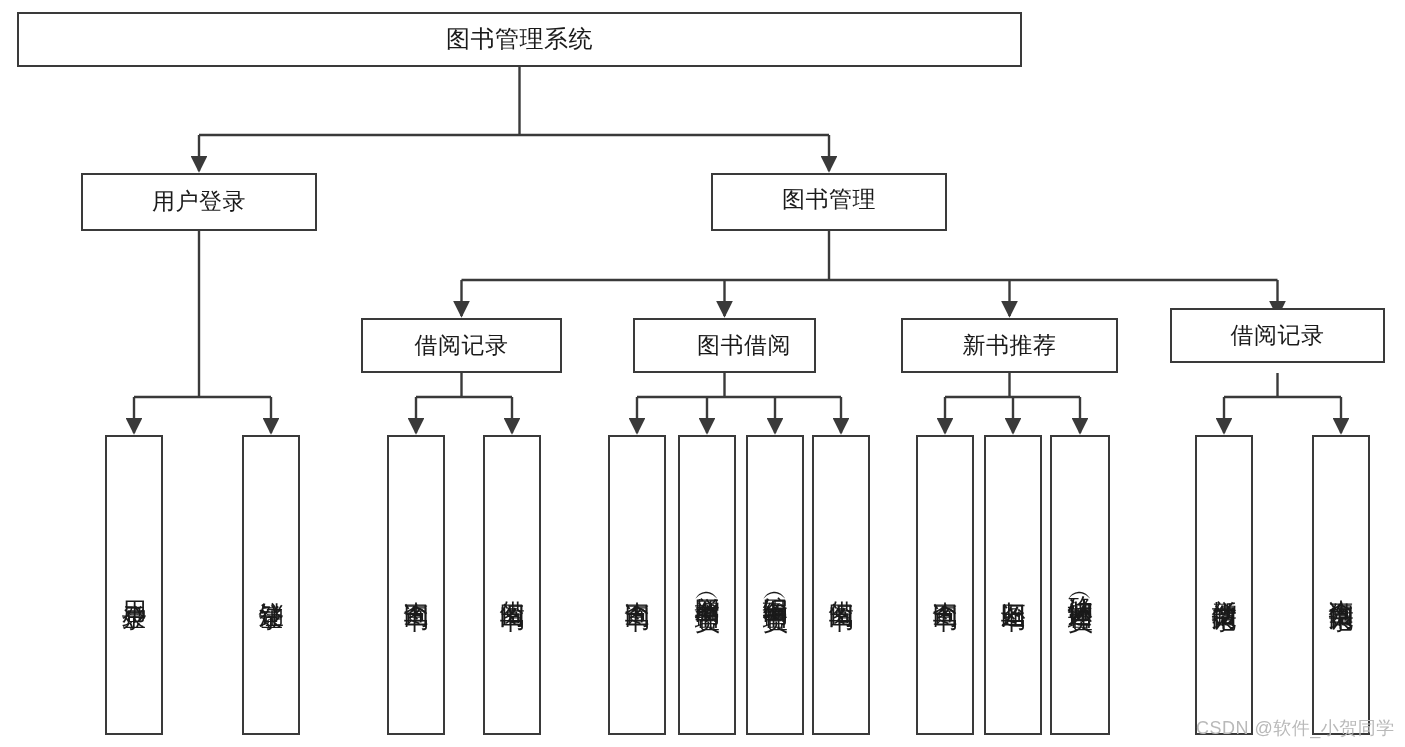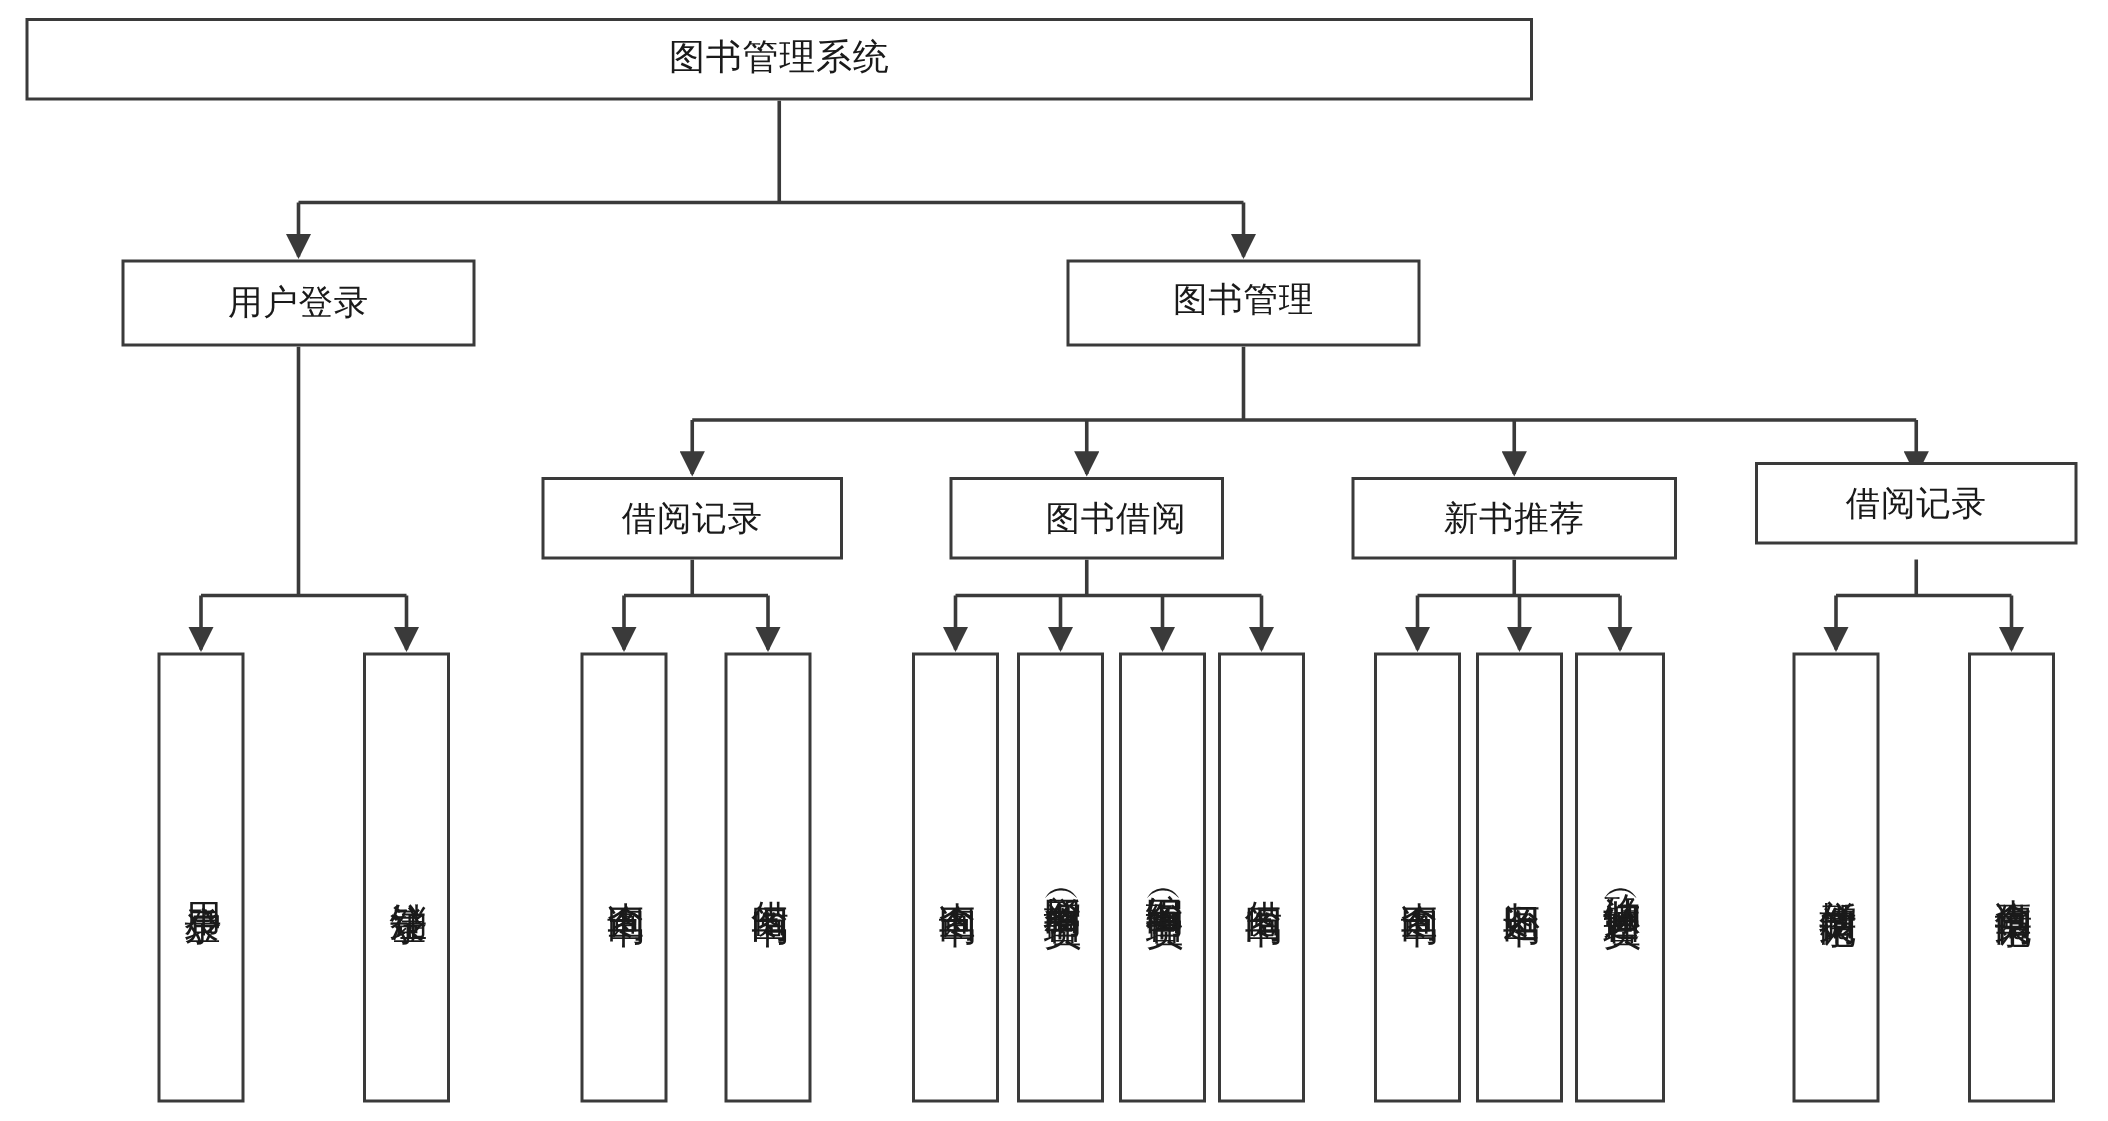--- a/index.html
+++ b/index.html
@@ -165,13 +165,14 @@
       <div class="node vertical" style="left: 1050px; top: 435px; width: 60px; height: 300px;">
         <span class="node-label">确认归还（管理员）</span>
       </div>
       <div class="node vertical" style="left: 1195px; top: 435px; width: 58px; height: 300px;">
         <span class="node-label">新增借阅记录</span>
       </div>
       <div class="node vertical" style="left: 1312px; top: 435px; width: 58px; height: 300px;">
         <span class="node-label">查询借阅记录</span>
       </div>
     </div>
+  <div class="watermark" style="left:1196px; top:716px;">CSDN @软件_小贺同学</div>
 </div>
 
 </body></html>

